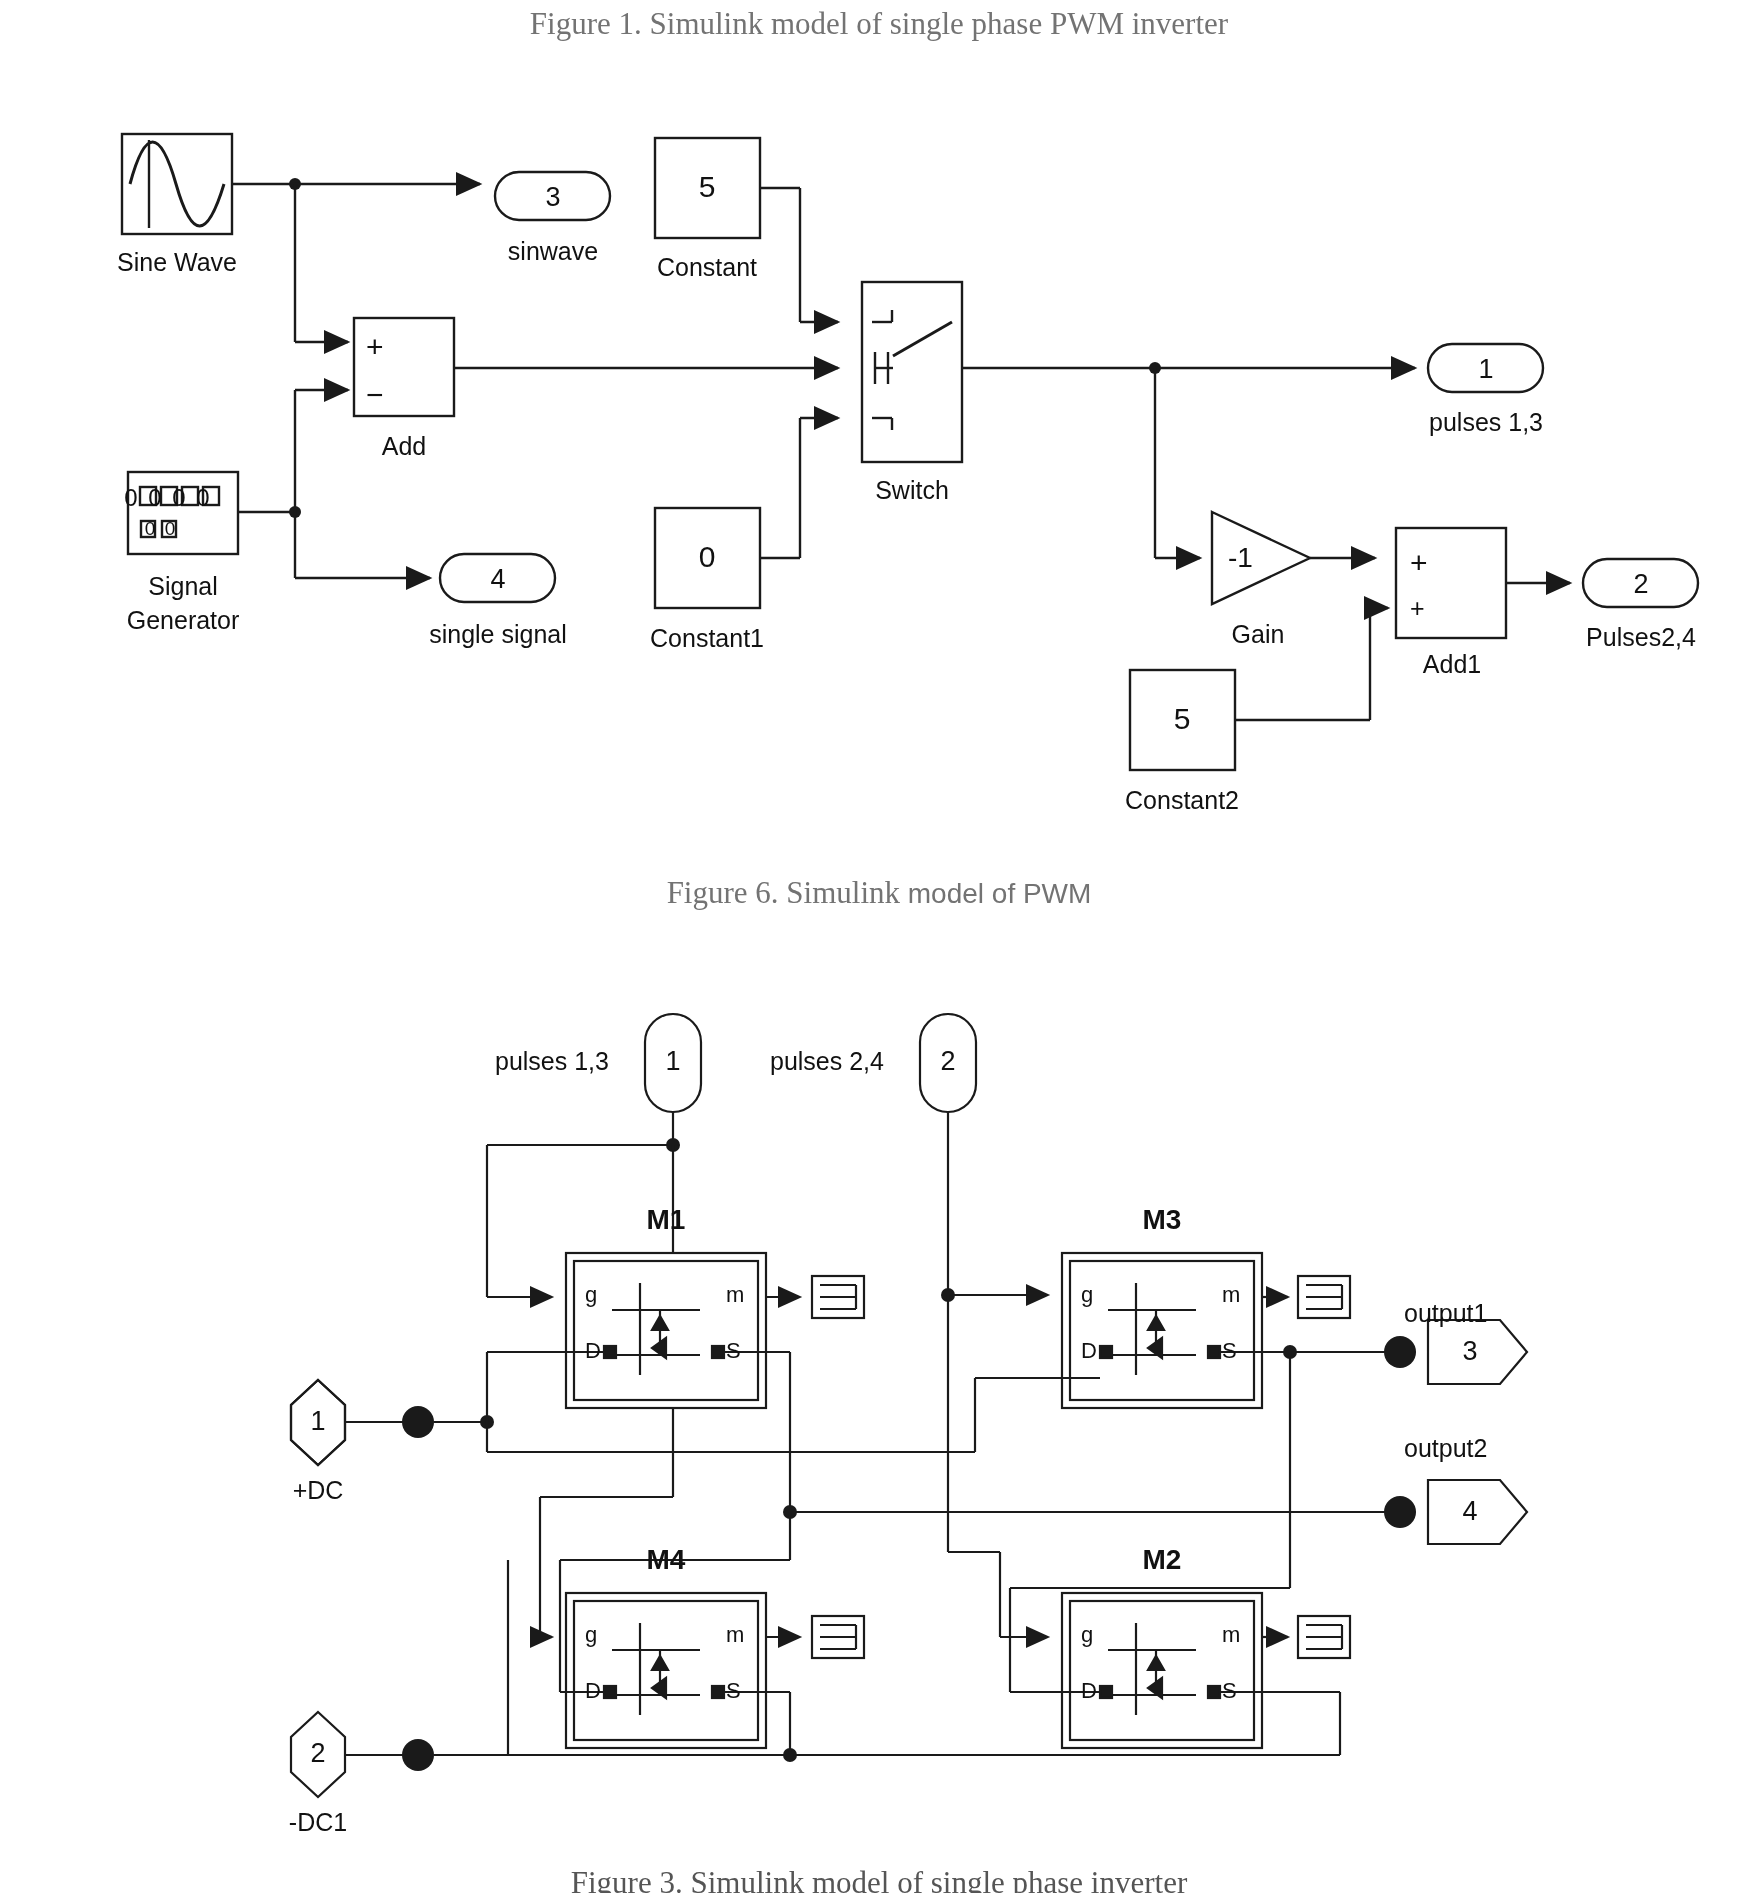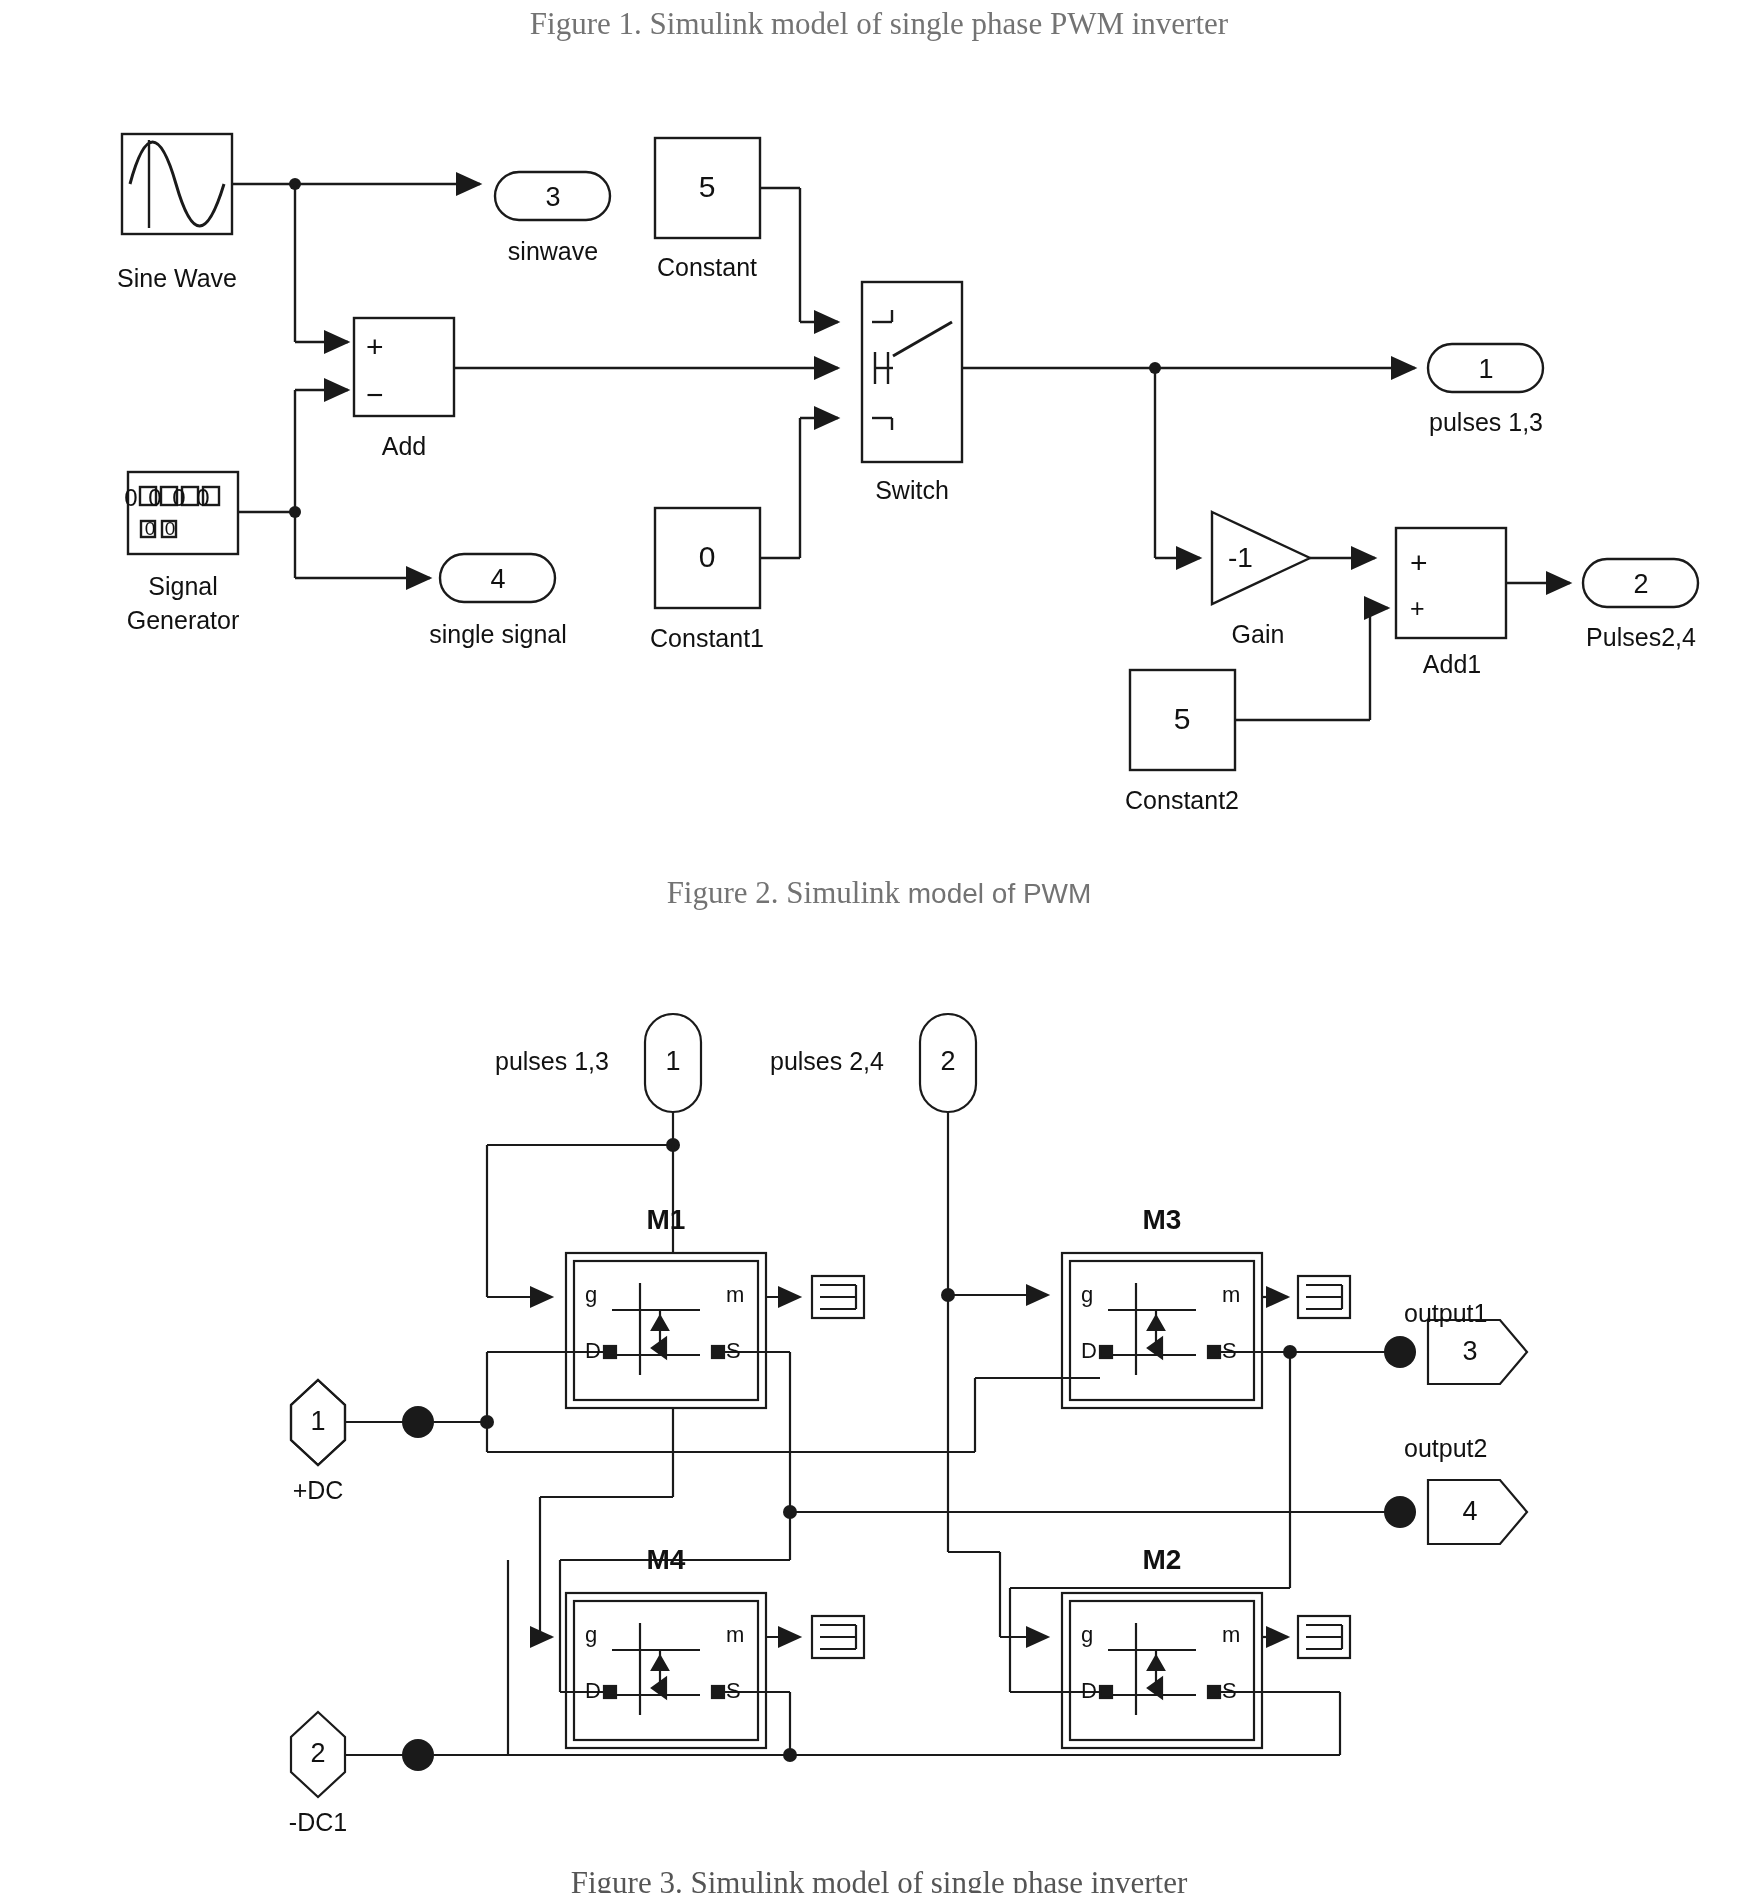--- a/index.html
+++ b/index.html
@@ -115,21 +115,21 @@
   <line x1="1370" y1="720" x2="1370" y2="608"></line>
   <line x1="1370" y1="608" x2="1388" y2="608" marker-end="url(#arr)"></line>
 
   <rect x="1396" y="528" width="110" height="110" fill="#fff"></rect>
   <line x1="1506" y1="583" x2="1570" y2="583" marker-end="url(#arr)"></line>
   <rect x="1583" y="559" width="115" height="48" rx="24" ry="24" fill="#fff"></rect>
 
   </g>
 </svg>
 
-<div class="lbl ctr" style="left:177px;top:264px;">Sine Wave</div>
+<div class="lbl ctr" style="left:177px;top:248px;">Sine Wave</div>
 <div class="lbl ctr" style="left:183px;top:572px;">Signal</div>
 <div class="lbl ctr" style="left:183px;top:606px;">Generator</div>
 <div class="lbl sm ctr" style="left:168px;top:484px;letter-spacing:2px;font-size:24px;">0 0 0 0</div>
 <div class="lbl sm ctr" style="left:161px;top:518px;letter-spacing:2px;font-size:19px;">0 0</div>
 
 <div class="lbl ctr" style="left:553px;top:182px;font-size:27px;">3</div>
 <div class="lbl ctr" style="left:553px;top:237px;">sinwave</div>
 
 <div class="lbl ctr" style="left:498px;top:564px;font-size:27px;">4</div>
 <div class="lbl ctr" style="left:498px;top:620px;">single signal</div>
@@ -157,21 +157,21 @@
 <div class="lbl ctr" style="left:1452px;top:650px;">Add1</div>
 
 <div class="lbl ctr" style="left:1182px;top:702px;font-size:30px;">5</div>
 <div class="lbl ctr" style="left:1182px;top:786px;">Constant2</div>
 
 <div class="lbl ctr" style="left:1641px;top:569px;font-size:27px;">2</div>
 <div class="lbl ctr" style="left:1641px;top:623px;">Pulses2,4</div>
 </div>
 
 <div class="cap" style="top:875px;">
-  <span>Figure 2. Simulink </span><span class="thin">model of PWM</span>
+  <span>Figure 6. Simulink </span><span class="thin">model of PWM</span>
 </div>
 
 <div class="stage" style="top:0;">
 <svg width="1758" height="1893" viewBox="0 0 1758 1893">
   <g stroke="#1a1a1a" stroke-width="2.2" fill="none">
 
   <rect x="645" y="1014" width="56" height="98" rx="28" ry="28" fill="#fff"></rect>
   <rect x="920" y="1014" width="56" height="98" rx="28" ry="28" fill="#fff"></rect>
 
   <line x1="673" y1="1112" x2="673" y2="1145"></line>

